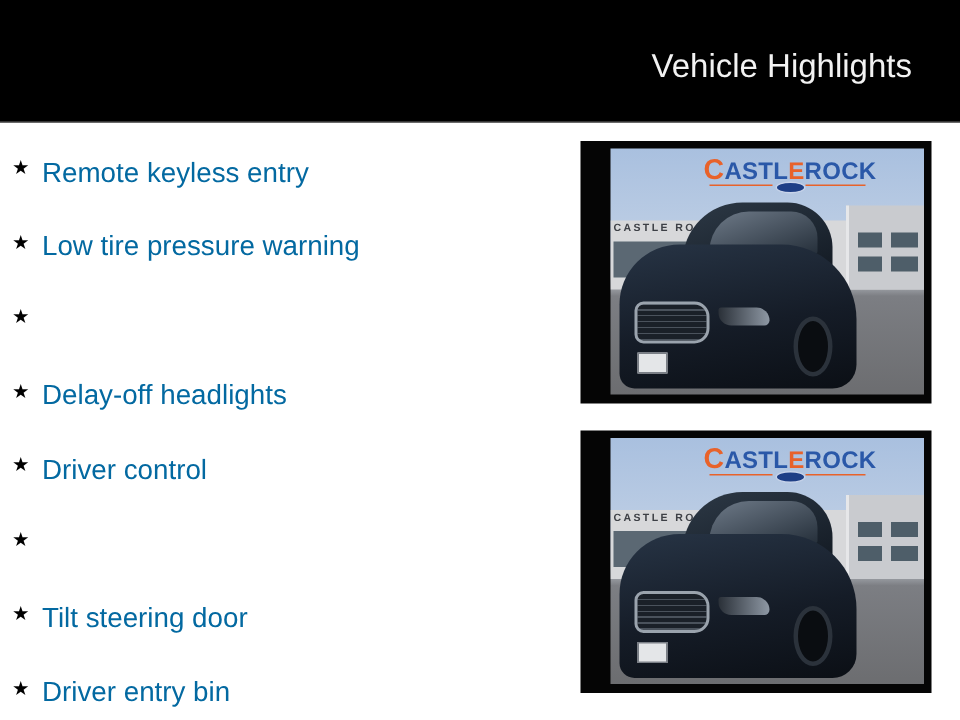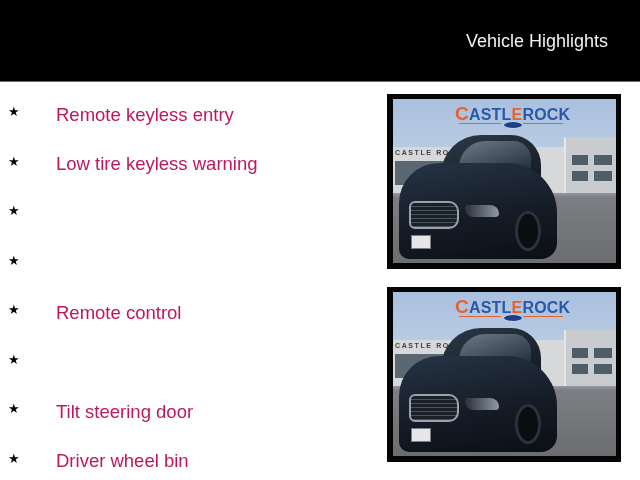--- a/index.html
+++ b/index.html
@@ -5,41 +5,41 @@
   * { box-sizing: border-box; margin: 0; padding: 0; }
   html, body { width: 640px; height: 480px; overflow: hidden; background: #ffffff; }
   body { position: relative; font-family: "Liberation Sans", sans-serif; color: #111111; }
 
   .header {
     position: absolute; left: 0; top: 0; width: 640px; height: 82px;
     background: #000000; border-bottom: 1px solid #6a6a6a;
   }
   .header-title {
     position: absolute; right: 32px; top: 31px;
-    color: #f2f2f2; font-size: 18px; letter-spacing: 0;
+    color: #f2f2f2; font-size: 22px; letter-spacing: 0;
   }
 
   .features {
     position: absolute; left: 8px; top: 94px; width: 370px;
     list-style: none;
   }
   .feature {
     display: flex; align-items: center; height: 49.5px;
     margin-top: 0;
   }
   .feature:first-child { margin-top: -4px; }
   .star {
     width: 20px; font-size: 13px; line-height: 1; color: #000;
     position: relative; top: -3px;
   }
-  .feature-label { font-size: 18.5px; color: #be185d; white-space: nowrap; margin-left: 28px; }
+  .feature-label { font-size: 18.5px; color: #0369a1; white-space: nowrap; }
 
   .photo {
     position: absolute; left: 387px; width: 234px; height: 175px;
-    background: #050505; padding: 5px 5px 6px 6px;
+    background: #050505; padding: 5px 5px 6px 20px;
   }
   .photo-1 { top: 94px; }
   .photo-2 { top: 287px; }
   .photo-inner {
     position: relative; width: 100%; height: 100%; overflow: hidden;
     background: linear-gradient(#a9c0df 0%, #bccde4 35%, #c6ccd3 52%, #7c7e83 60%, #6c6d70 100%);
   }
   .logo-text {
     position: absolute; left: 62px; top: 4px;
     font-family: "Liberation Sans", sans-serif; font-weight: bold; font-size: 16px;
@@ -115,42 +115,43 @@
   <div class="header-title">Vehicle Highlights</div>
 </div>
 
 <ul class="features">
   <li class="feature">
     <span class="star">★</span>
     <span class="feature-label">Remote keyless entry</span>
   </li>
   <li class="feature">
     <span class="star">★</span>
-    <span class="feature-label">Low tire keyless warning</span>
-  </li>
-  <li class="feature">
-    <span class="star">★</span>
-  </li>
-  <li class="feature">
-    <span class="star">★</span>
-  </li>
-  <li class="feature">
-    <span class="star">★</span>
-    <span class="feature-label">Remote control</span>
+    <span class="feature-label">Low tire pressure warning</span>
+  </li>
+  <li class="feature">
+    <span class="star">★</span>
+  </li>
+  <li class="feature">
+    <span class="star">★</span>
+    <span class="feature-label">Delay-off headlights</span>
+  </li>
+  <li class="feature">
+    <span class="star">★</span>
+    <span class="feature-label">Driver control</span>
   </li>
   <li class="feature">
     <span class="star">★</span>
   </li>
   <li class="feature">
     <span class="star">★</span>
     <span class="feature-label">Tilt steering door</span>
   </li>
   <li class="feature">
     <span class="star">★</span>
-    <span class="feature-label">Driver wheel bin</span>
+    <span class="feature-label">Driver entry bin</span>
   </li>
 </ul>
 
 <div class="photo photo-1">
   <div class="photo-inner">
     <div class="building"></div>
     <div class="building-glass"></div>
     <div class="building-sign">CASTLE ROCK</div>
     <div class="building-right">
       <div class="win" style="top:18px"></div>

